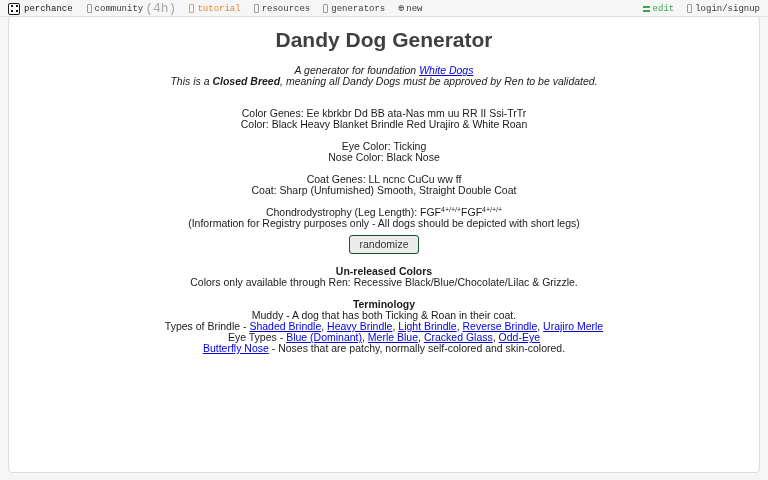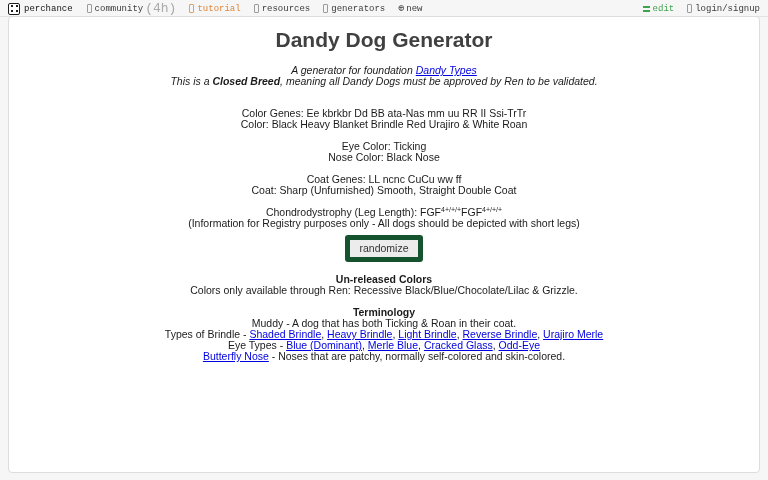--- a/index.html
+++ b/index.html
@@ -74,21 +74,21 @@
   .line{line-height:11px;}
   .italic{}
   .bold{font-weight:bold;}
   a.lnk{color:#0000e0;text-decoration:underline;cursor:pointer;}
   sup.gene-sup{font-size:7px;line-height:0;vertical-align:super;}
   .btn-row{margin:0 0 12px 0;}
   button.randomize{
     font-family:"Liberation Sans", sans-serif;
     font-size:10.5px;color:#333;
     background:#ececec;
-    border:5px solid #14532d;border-radius:3px;
+    border:1px solid #14532d;border-radius:3px;
     padding:2px 9px 3px 9px;
     cursor:pointer;
   }
   .section-heading{font-weight:bold;}
 </style>
 </head>
 <body>
 
 <div class="navbar">
   <span class="nav-item brand">
@@ -128,21 +128,21 @@
       <span>login/signup</span>
     </span>
   </span>
 </div>
 
 <div class="panel">
 
   <div class="page-title">Dandy Dog Generator</div>
 
   <div class="group intro">
-    <div class="line"><span>A generator for foundation </span><a class="lnk">Dandy Types</a></div>
+    <div class="line"><span>A generator for foundation </span><a class="lnk">White Dogs</a></div>
     <div class="line"><span>This is a </span><span class="bold">Closed Breed</span><span>, meaning all Dandy Dogs must be approved by Ren to be validated.</span></div>
   </div>
 
   <div class="group">
     <div class="line">Color Genes: Ee kbrkbr Dd BB ata-Nas mm uu RR II Ssi-TrTr</div>
     <div class="line">Color: Black Heavy Blanket Brindle Red Urajiro &amp; White Roan</div>
   </div>
 
   <div class="group">
     <div class="line">Eye Color: Ticking</div>

